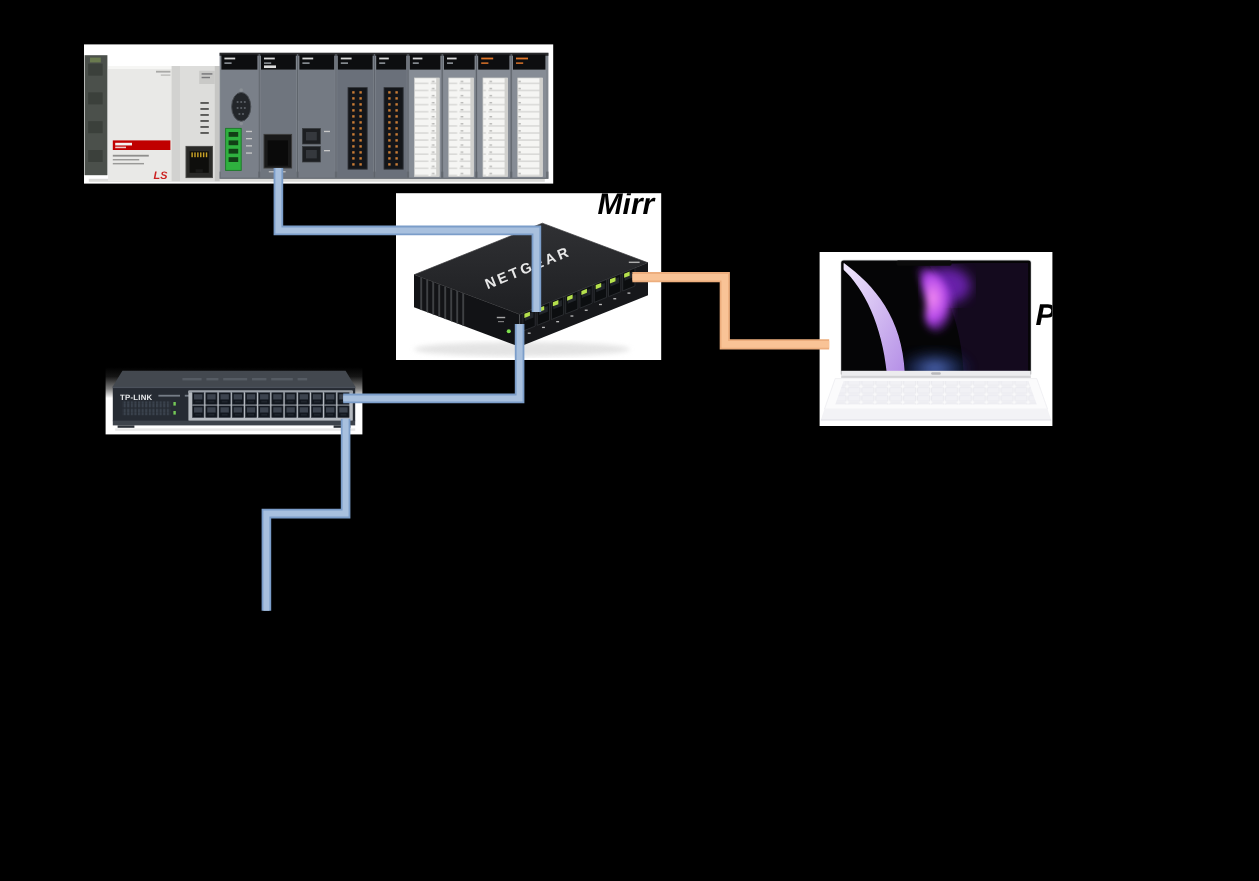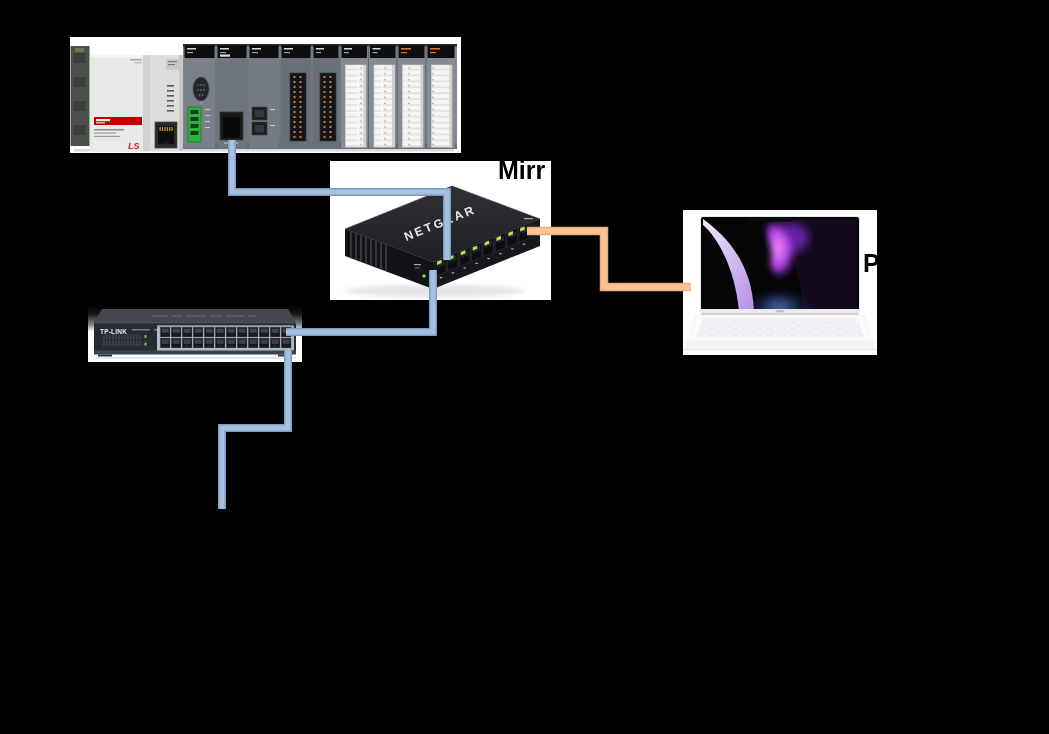--- a/index.html
+++ b/index.html
@@ -5,21 +5,21 @@
   html,body{margin:0;padding:0;background:#000;}
   #canvas{position:relative;width:1049px;height:734px;background:#000;overflow:hidden;
           font-family:"Liberation Sans",sans-serif;border-radius:16px;}
   .photo-box{position:absolute;overflow:hidden;background:#fff;}
   #plc-box{left:70px;top:37px;width:391px;height:116px;}
   #netgear-box{left:330px;top:161px;width:221px;height:139px;}
   #tplink-box{left:88px;top:306px;width:214px;height:56px;
      background:linear-gradient(180deg,#000 0%,#151515 14%,#7e7e7e 32%,#fff 46%,#fff 100%);}
   #laptop-box{left:683px;top:210px;width:194px;height:145px;}
   .cut-label{position:absolute;font-weight:700;font-size:25px;line-height:25px;
-     color:#000;white-space:nowrap;letter-spacing:0px;}
+     color:#000;white-space:nowrap;letter-spacing:0px;font-style:italic;}
   #mirror-label{left:168px;top:-3px;}
   #pc-label{left:180px;top:41px;}
   #cable-layer{position:absolute;left:0;top:0;z-index:40;pointer-events:none;}
   .photo-box{z-index:10;}
   svg{display:block;}
 </style>
 </head>
 <body>
 
 <div id="canvas">

